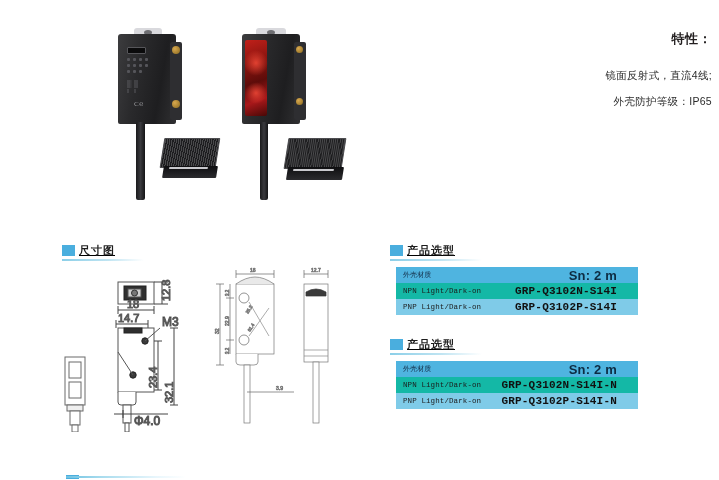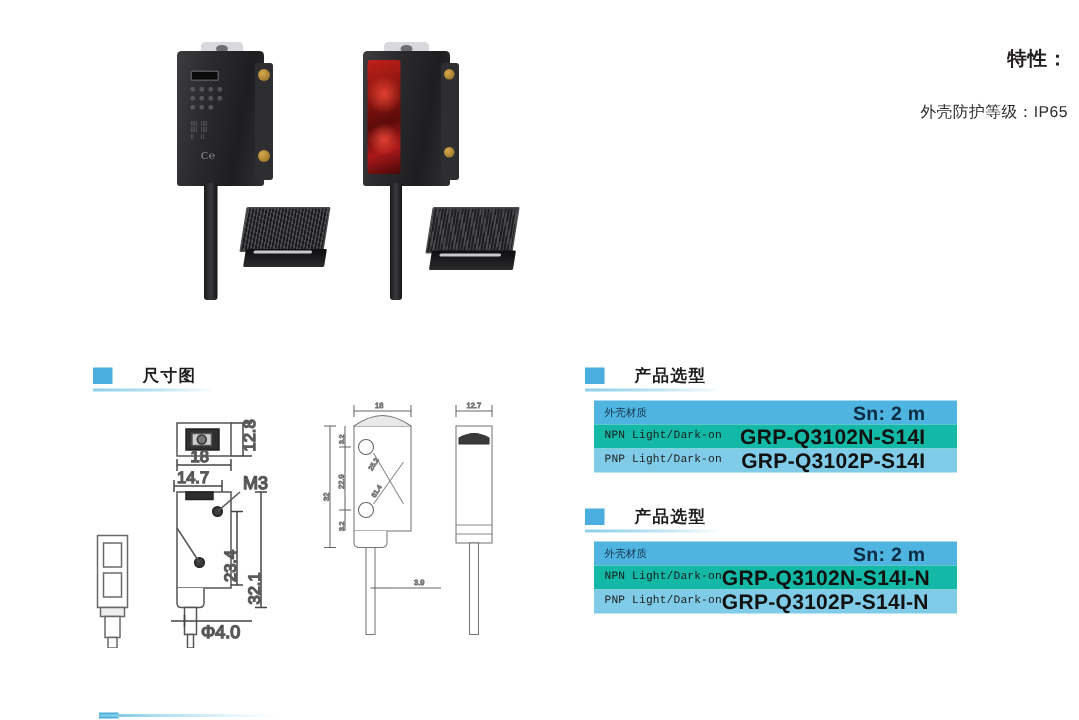--- a/index.html
+++ b/index.html
@@ -91,21 +91,21 @@
     letter-spacing:.5px; margin-bottom:14px;
   }
   .features ul { list-style:none; margin-left:52px; }
   .features li {
     font-size:10.5px; color:#2b2b2b; line-height:26px;
     letter-spacing:.3px; white-space:nowrap;
   }
 
   
   .sec-head { position:absolute; }
-  .sec-head .row { display:flex; align-items:center; gap:20px; }
+  .sec-head .row { display:flex; align-items:center; gap:4px;text-decoration:underline; }
   .sec-head .sq {
     width:13px; height:11px; background:#4aaede; flex:none;
   }
   .sec-head .txt {
     font-size:11px; font-weight:bold; color:#1d1d1d; letter-spacing:1px;
     white-space:nowrap;
   }
   .sec-head .rule {
     margin-top:1px; height:1.5px;
     background: linear-gradient(90deg,#8ccfe8 0%, #bfe4f2 55%, #ffffff 100%);
@@ -120,22 +120,22 @@
   .ptable .trow.odd   { background:#14b8a6; }
   .ptable .trow.even  { background:#7fcbe8; }
   .ptable .c1 {
     flex:1; font-size:7.5px; color:#1c1c1c; letter-spacing:.1px;
     font-family:"Liberation Mono", monospace; white-space:nowrap;
   }
   .ptable .trow.hdr .c1 {
     font-family:"Liberation Sans", sans-serif; font-size:7px; color:#15304a;
   }
   .ptable .c2 {
-    font-size:14px; font-weight:bold; color:#111; letter-spacing:.2px;
-    white-space:nowrap; text-align:center; padding-right:14px;
+    font-size:11px; font-weight:bold; color:#111; letter-spacing:.2px;
+    white-space:nowrap; text-align:center; padding-right:14px;font-family:Liberation Mono, monospace;
   }
   .ptable .trow.hdr .c2 {
     font-size:13px; color:#0d2b42; font-family:Liberation Sans, sans-serif;
   }
 
   
   .dims { position:absolute; left:48px; top:262px; width:330px; height:170px; }
   .dimsvg { position:absolute; left:0; top:0; }
 
   .btm-rule { position:absolute; left:66px; top:476px; width:120px; height:2px;
@@ -197,20 +197,21 @@
     <div class="reflector" style="left:286px; top:138px; width:58px; height:42px;">
       <div class="top"></div>
       <div class="base"></div>
       <div class="slot" style="left:12%; bottom:9px; width:70%;"></div>
     </div>
   </div>
 
   <div class="features">
     <h2>特性：</h2>
     <ul>
+      <li>镜面反射式，直流4线;</li>
       <li>外壳防护等级：IP65</li>
     </ul>
   </div>
 
   <div class="sec-head" style="left:62px; top:243px; width:100px;">
     <div class="row">
       <span class="sq"></span>
       <span class="txt">尺寸图</span>
     </div>
     <div class="rule" style="width:82px;"></div>

